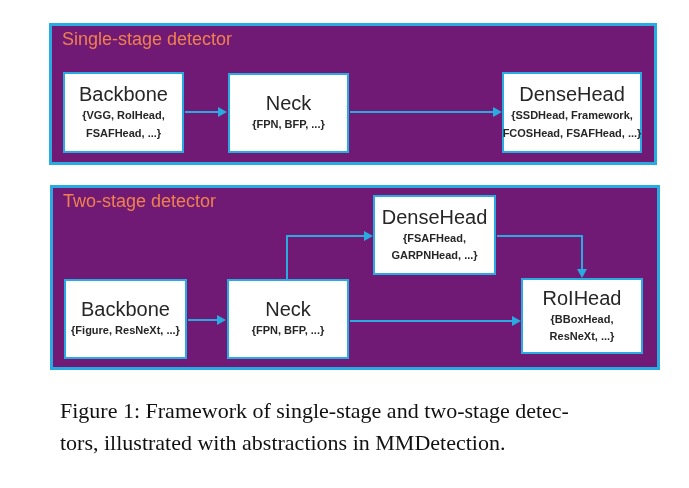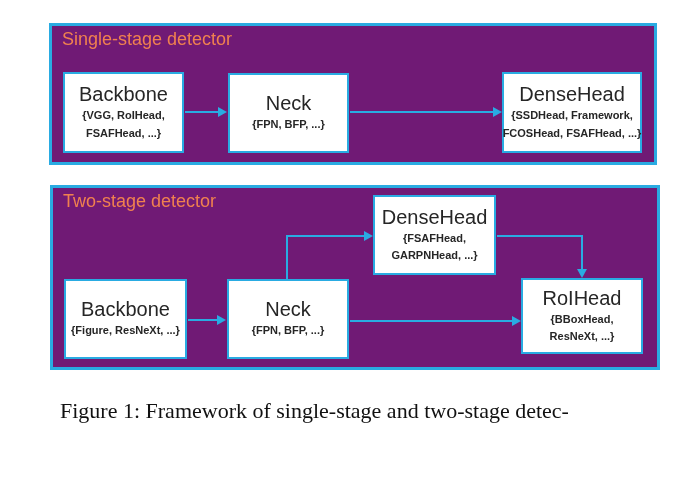--- a/index.html
+++ b/index.html
@@ -163,15 +163,16 @@
   <div class="vline" style="left:286px; top:236px; height:43px;"></div>
   <div class="hline" style="left:286px; top:235px; width:80px;"></div>
   <div class="arrow-right" style="left:364px; top:231px;"></div>
 
   <div class="hline" style="left:497px; top:235px; width:86px;"></div>
   <div class="vline" style="left:581px; top:235px; height:36px;"></div>
   <div class="arrow-down" style="left:577px; top:269px;"></div>
 
   <div class="caption">
     <div>Figure 1: Framework of single-stage and two-stage detec-</div>
+    <div>tors, illustrated with abstractions in MMDetection.</div>
   </div>
 
 </div>
 
 </body></html>

